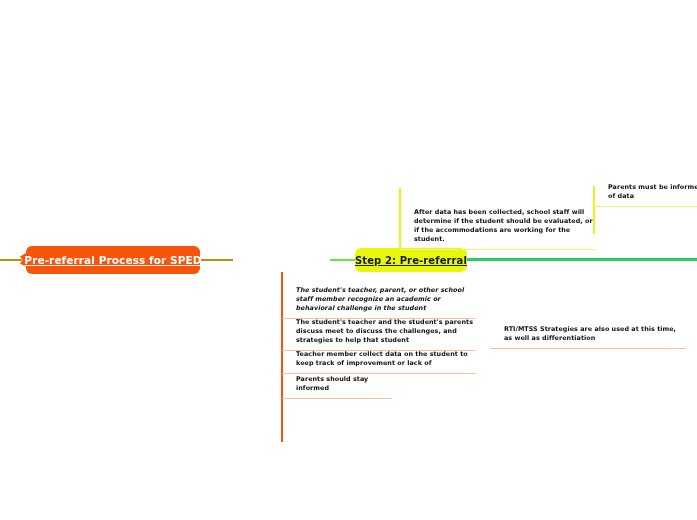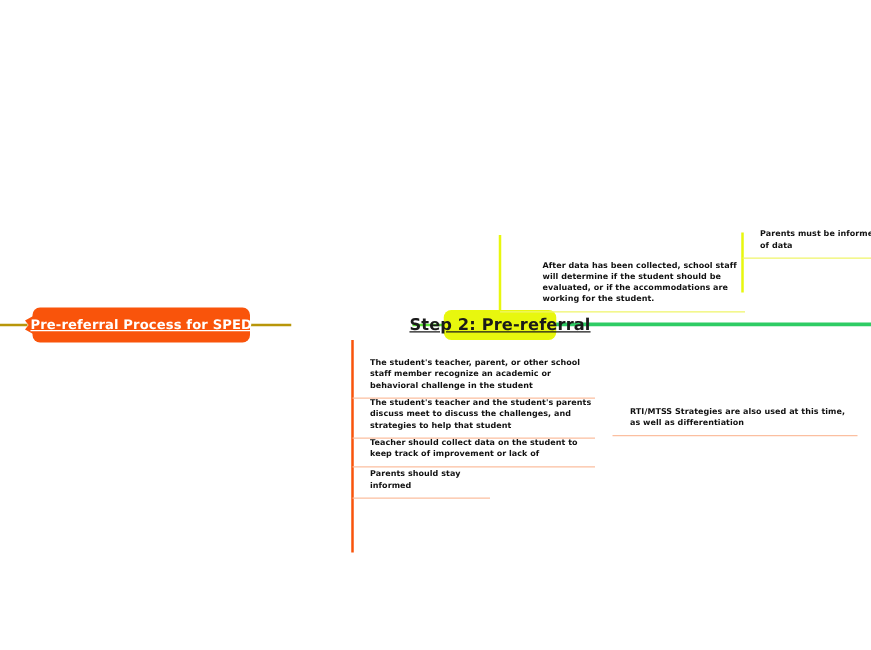--- a/index.html
+++ b/index.html
@@ -59,25 +59,25 @@
     top: 248px;
     width: 99px;
     height: 24px;
     background: #f9540b;
     color: #ffffff;
     font-size: 8.6px;
   }
   .node-step2 {
     left: 355px;
     top: 248px;
-    width: 90px;
+    width: 112px;
     height: 24px;
     background: #e8f70e;
     color: #1a1a1a;
-    font-size: 13px;
+    font-size: 10px;
   }
 
   
   .conn {
     position: absolute;
   }
   .conn-root-step1 {
     left: 199px;
     top: 259px;
     width: 34px;
@@ -171,38 +171,38 @@
   <div class="node node-root">
     <span>Pre-referral Process for SPED</span>
   </div>
 
 
   <div class="node node-step2">
     <span>Step 2: Pre-referral</span>
   </div>
 
 
-  <div class="leaf ul-yellow" style="left:400px; top:208px; width:196px;padding-left:20px;">
+  <div class="leaf ul-yellow" style="left:400px; top:208px; width:196px;">
     <span class="txt">After data has been collected, school staff will determine if the student should be evaluated, or if the accommodations are working for the student.</span>
   </div>
 
   <div class="leaf ul-yellow" style="left:594px; top:183px; width:118px;">
     <span class="txt">Parents must be informed of data</span>
   </div>
 
-  <div class="leaf ul-orange" style="left:282px; top:286px; width:194px;">
+  <div class="leaf ul-orange" style="left:282px; top:286px; width:194px;font-style:italic;">
     <span class="txt">The student's teacher, parent, or other school staff member recognize an academic or behavioral challenge in the student</span>
   </div>
 
   <div class="leaf ul-orange" style="left:282px; top:318px; width:194px;">
     <span class="txt">The student's teacher and the student's parents discuss meet to discuss the challenges, and strategies to help that student</span>
   </div>
 
   <div class="leaf ul-orange" style="left:282px; top:350px; width:194px;">
-    <span class="txt">Teacher should collect data on the student to keep track of improvement or lack of</span>
+    <span class="txt">Teacher member collect data on the student to keep track of improvement or lack of</span>
   </div>
 
   <div class="leaf ul-orange" style="left:282px; top:375px; width:110px;">
     <span class="txt">Parents should stay informed</span>
   </div>
 
 
 
   <div class="leaf ul-orange" style="left:490px; top:325px; width:196px;">
     <span class="txt">RTI/MTSS Strategies are also used at this time, as well as differentiation</span>

